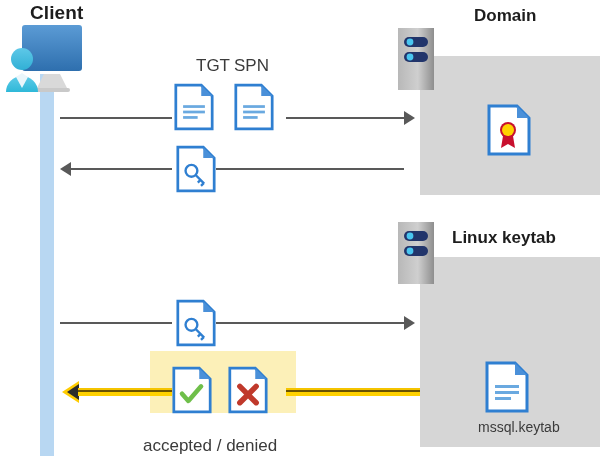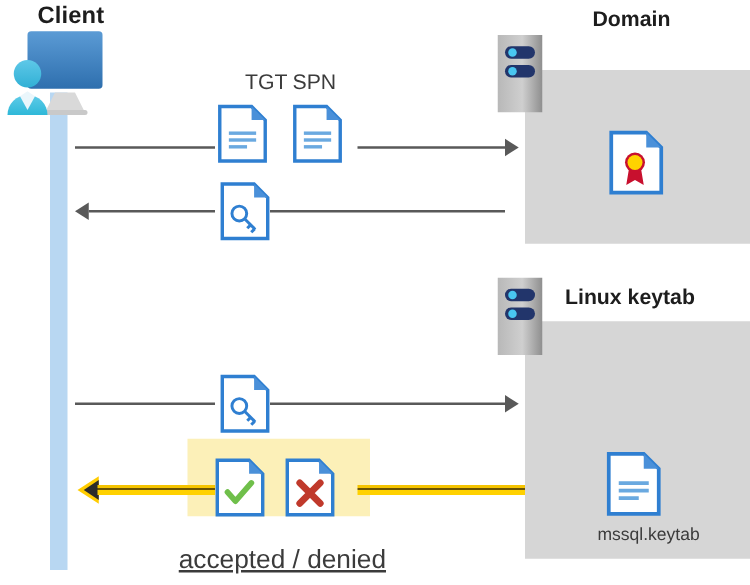--- a/index.html
+++ b/index.html
@@ -27,21 +27,21 @@
   .title-dc{left:474px;top:4px;font-size:17px;line-height:23px;width:145px;}
   .title-lx{left:452px;top:228px;font-size:17px;}
 
   
   .clientline{left:40px;top:74px;width:14px;height:382px;background:#b8d7f2;}
 
   
   .lbl{color:#3b3b3b;font-size:17px;font-family:"Liberation Sans", sans-serif;}
   .lbl-tgt{left:176px;top:56px;margin-left:20px;}
   .lbl-spn{left:234px;top:56px;}
-  .lbl-accepted{left:143px;top:436px;font-size:21px;text-decoration:underline;}
+  .lbl-accepted{left:143px;top:436px;font-size:17px;}
   .lbl-keytab{left:441px;top:419px;font-size:14px;margin-left:37px;}
 
   
   .gline{background:#595959;height:2px;}
   .ghead{
     width:0;height:0;
     border-top:7px solid transparent;
     border-bottom:7px solid transparent;
   }
   .ghead-r{border-left:11px solid #595959;}

